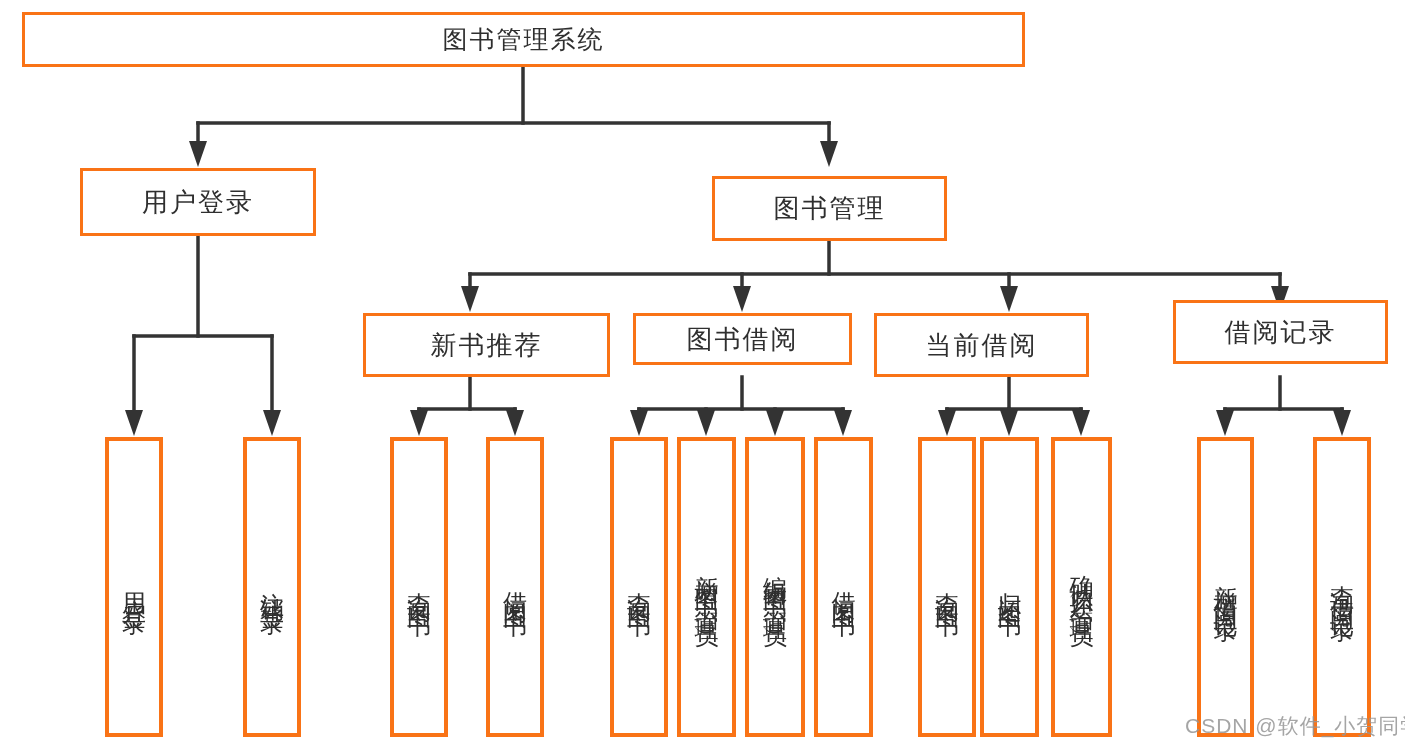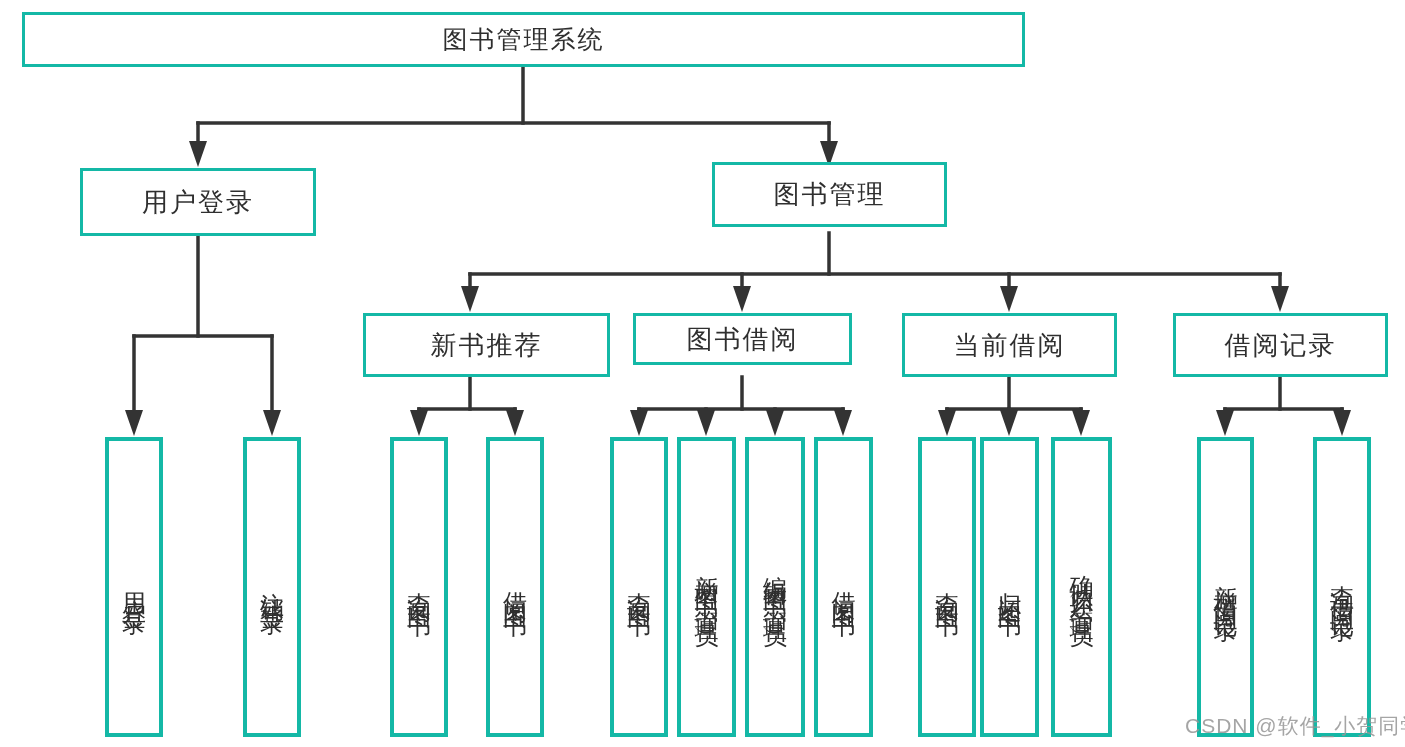--- a/index.html
+++ b/index.html
@@ -8,21 +8,21 @@
     width:1405px;height:747px;
     background:#ffffff;
     font-family:"Liberation Sans","DejaVu Sans",sans-serif;
     overflow:hidden;
   }
   svg.connectors{position:absolute;left:0;top:0;z-index:1;}
   .node{
     position:absolute;
     box-sizing:border-box;
     background:#ffffff;
-    border:3px solid #14b8a6;
+    border:3px solid #f97316;
     display:flex;align-items:center;justify-content:center;
     z-index:2;
     color:#2f2f2f;
   }
   .node.hlabel span{
     font-size:26px;
     letter-spacing:2px;
     white-space:nowrap;
     color:#2f2f2f;
   }
@@ -118,34 +118,34 @@
     </g>
   </svg>
 
   <div class="node root hlabel" style="left:22px;top:12px;width:1003px;height:55px">
     <span>图书管理系统</span>
   </div>
 
   <div class="node hlabel" style="left:80px;top:168px;width:236px;height:68px">
     <span>用户登录</span>
   </div>
-  <div class="node hlabel" style="left:712px;top:162px;width:235px;height:65px">
+  <div class="node hlabel" style="left:712px;top:176px;width:235px;height:65px">
     <span>图书管理</span>
   </div>
 
   <div class="node hlabel" style="left:363px;top:313px;width:247px;height:64px">
     <span>新书推荐</span>
   </div>
   <div class="node hlabel" style="left:633px;top:313px;width:219px;height:52px">
     <span>图书借阅</span>
   </div>
-  <div class="node hlabel" style="left:902px;top:313px;width:215px;height:64px">
+  <div class="node hlabel" style="left:874px;top:313px;width:215px;height:64px">
     <span>当前借阅</span>
   </div>
-  <div class="node hlabel" style="left:1173px;top:313px;width:215px;height:64px">
+  <div class="node hlabel" style="left:1173px;top:300px;width:215px;height:64px">
     <span>借阅记录</span>
   </div>
 
   <div class="node leaf" style="left:105px;top:437px;width:58px;height:300px">
     <span>用户登录</span>
   </div>
   <div class="node leaf" style="left:243px;top:437px;width:58px;height:300px">
     <span>注销登录</span>
   </div>
 

